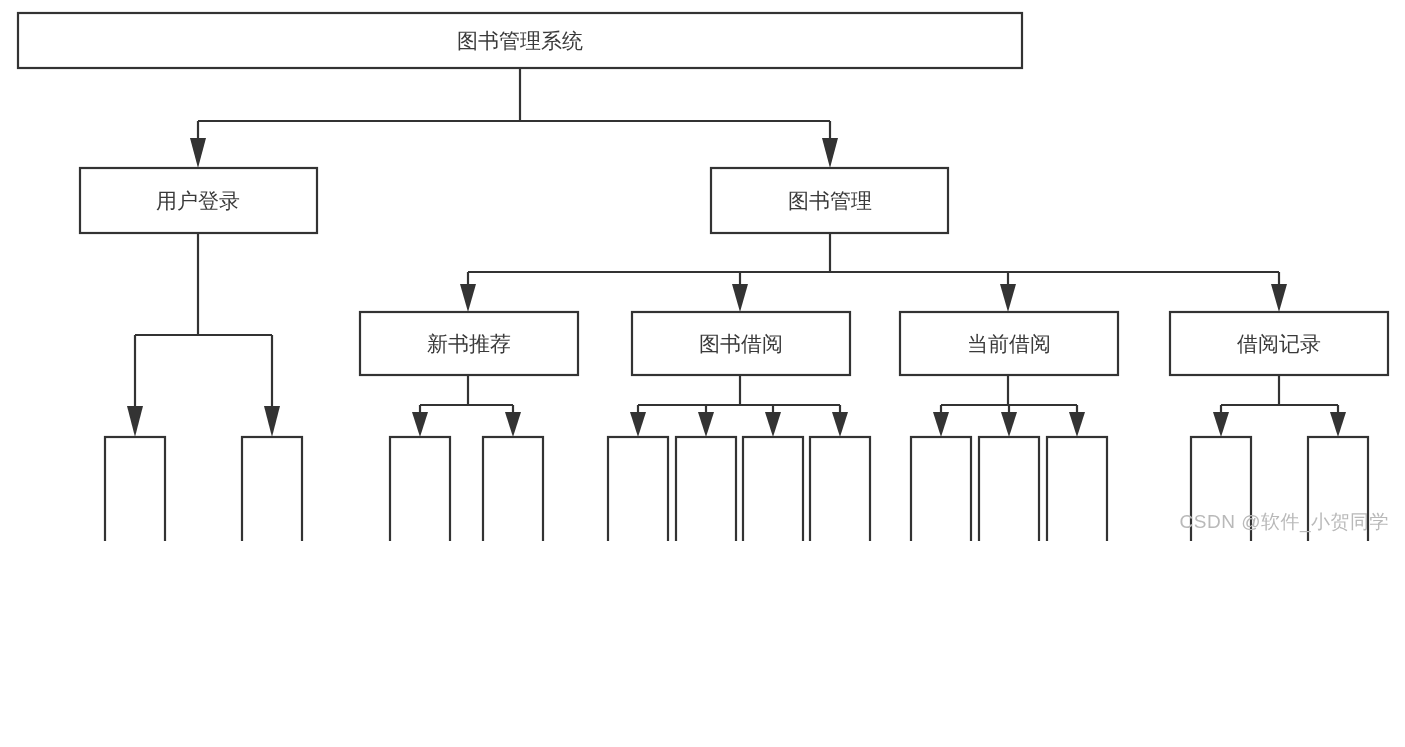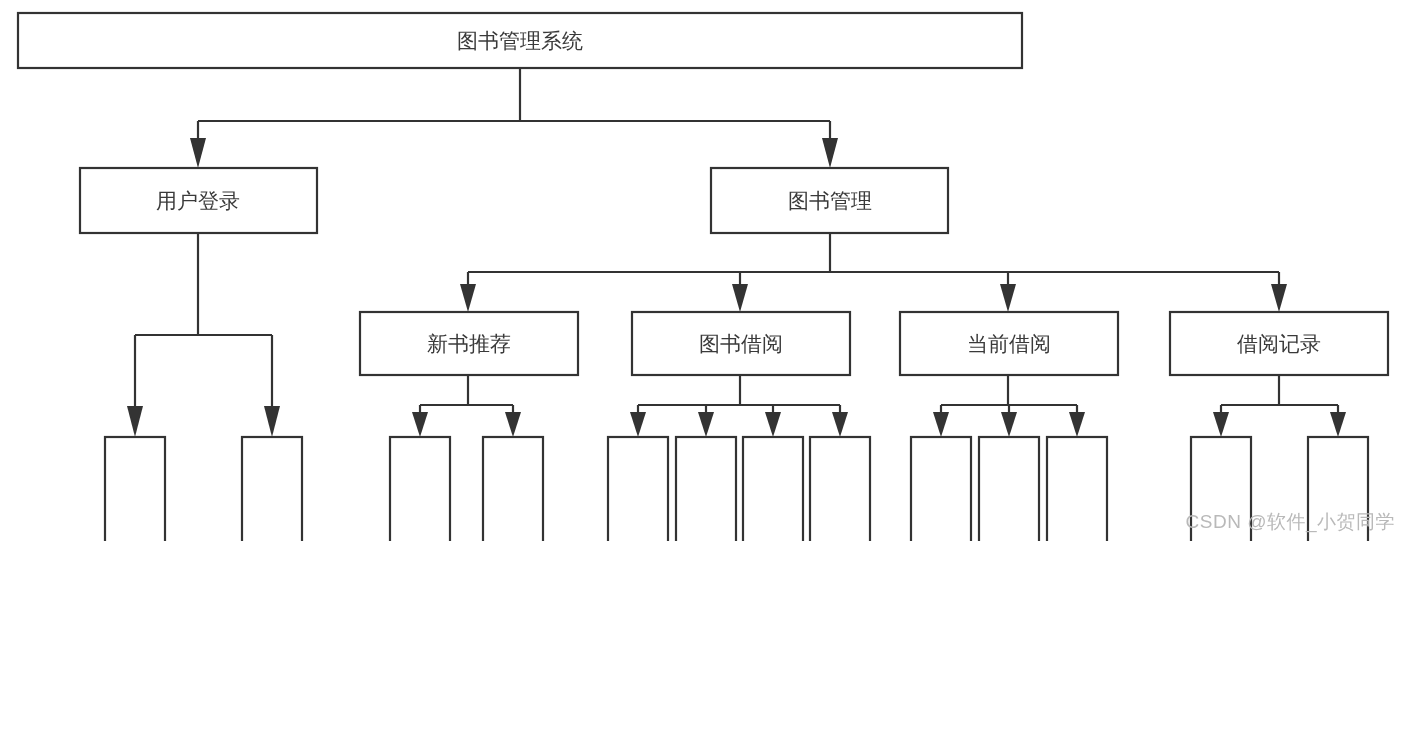--- a/index.html
+++ b/index.html
@@ -57,21 +57,21 @@
     line-height: 1.18;
     color: #3a3a3a;
     writing-mode: vertical-rl;
     text-orientation: upright;
     white-space: nowrap;
     letter-spacing: 1px;
     pointer-events: none;
   }
   .watermark {
     position: absolute;
-    right: 10px;
+    right: 16px;
     bottom: 6px;
     font-family: "Liberation Sans", "DejaVu Sans", sans-serif;
     font-size: 19px;
     color: #b9b9b9;
     letter-spacing: 0.5px;
     white-space: nowrap;
   }
 </style>
 </head>
 <body>

